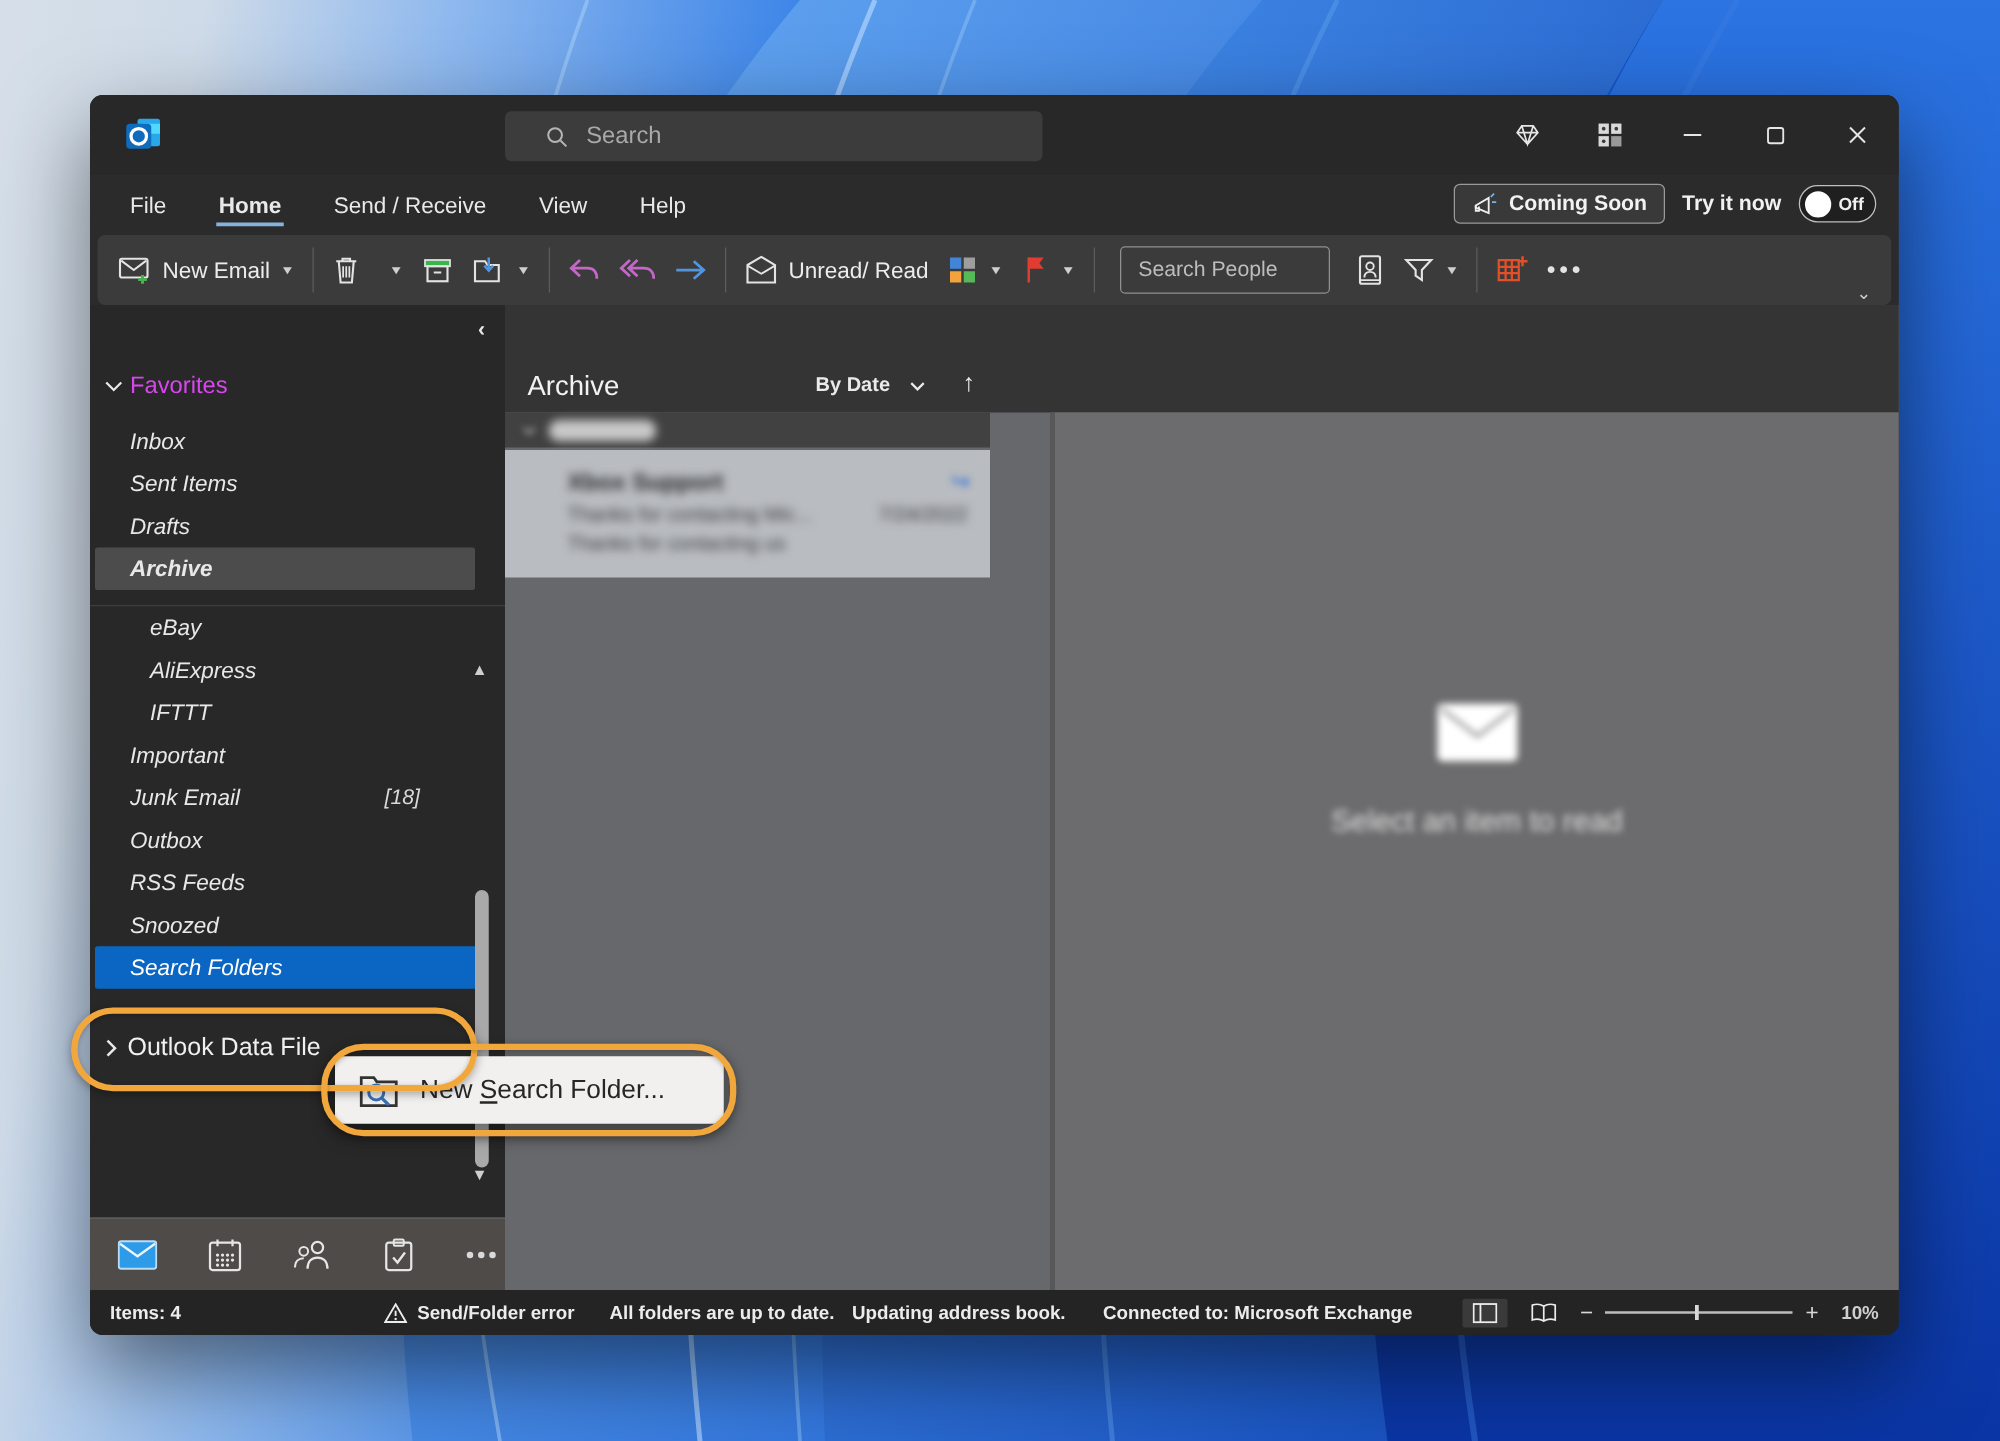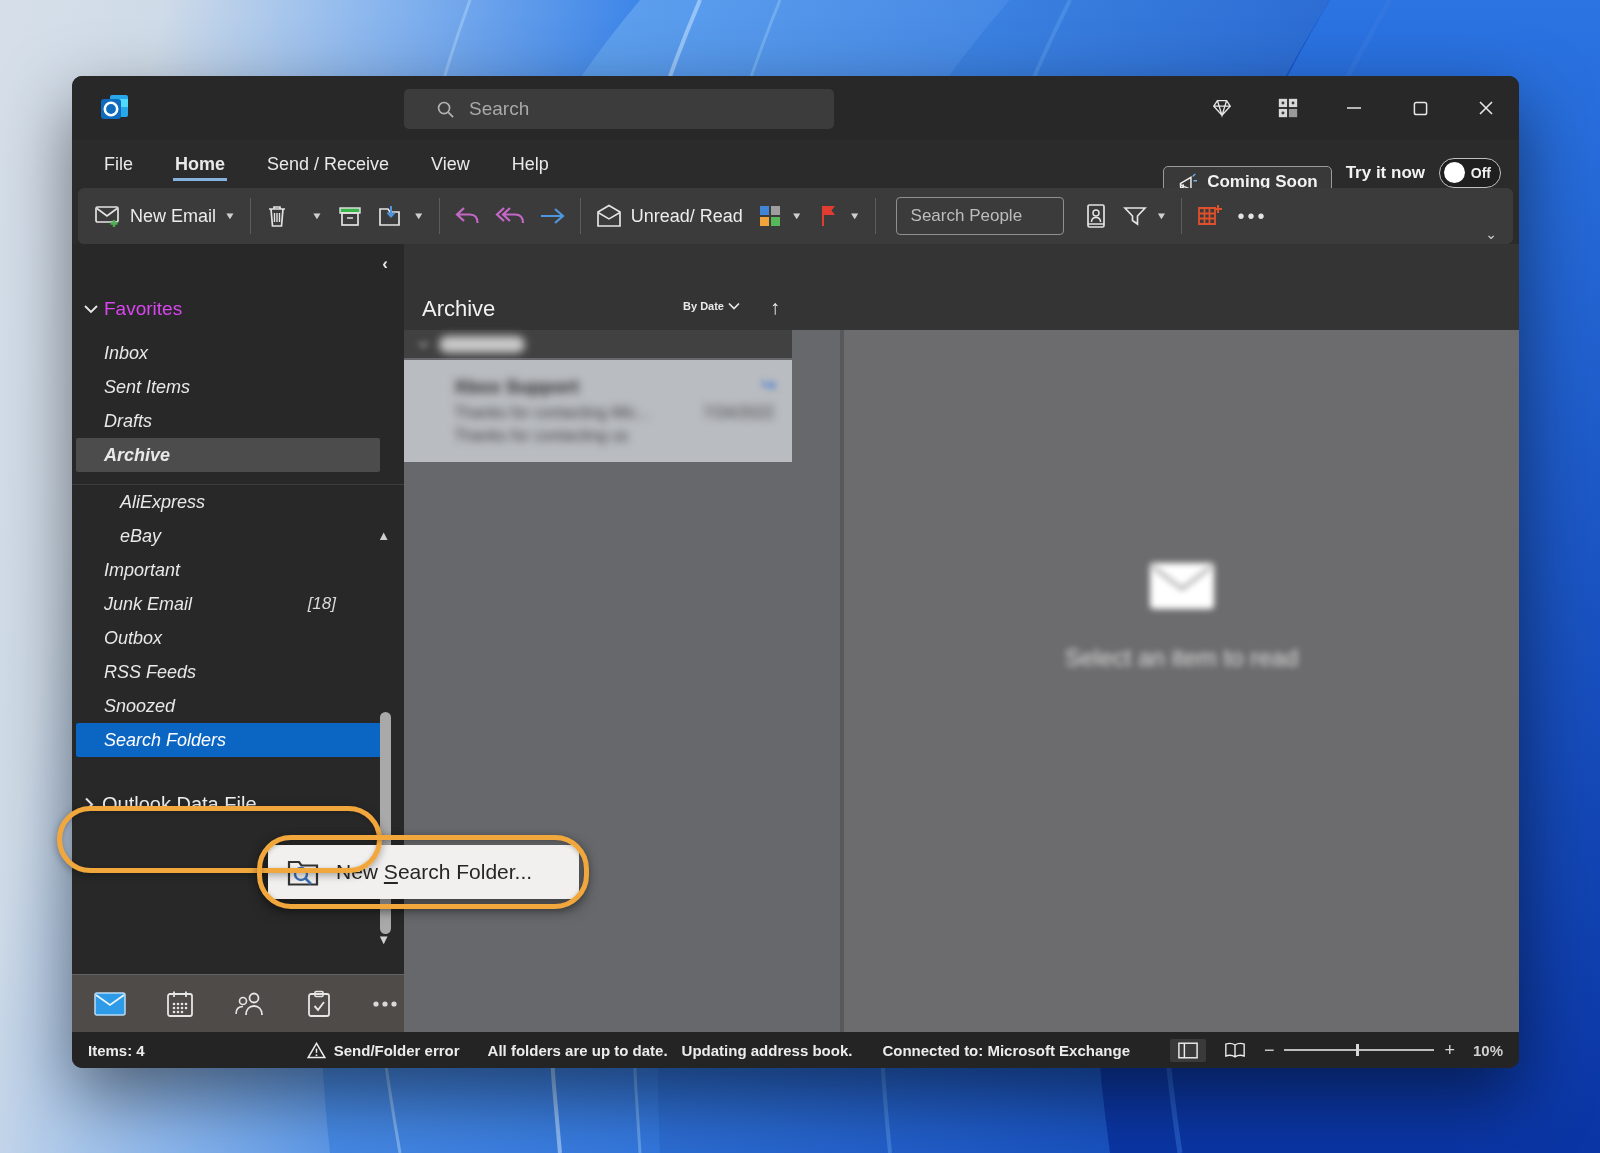--- a/index.html
+++ b/index.html
@@ -25,21 +25,21 @@
   .searchbox .ph { color:#a9a9a9; font-size:19px; }
   .tb-icons { position:absolute; right:0; top:0; height:64px; display:flex; align-items:center; }
   .tb-btn { width:66px; height:64px; display:flex; align-items:center; justify-content:center; color:#e6e6e6; }
 
   
   .menubar { height:48px; display:flex; align-items:center; padding-left:30px; position:relative; }
   .menu-item { color:#e9e9e9; font-size:18px; margin-right:38px; padding:6px 2px; }
   .menu-item.active { font-weight:bold; border-bottom:3px solid #85b3dd; padding-bottom:3px; }
   .menubar-right { position:absolute; right:18px; top:7px; display:flex; align-items:center; gap:14px; }
   .coming-soon { display:flex; align-items:flex-end; gap:9px; border:1px solid #9a9a9a; background:#393939;
-    border-radius:5px; padding:5px 13px; color:#f2f2f2; font-size:17px; font-weight:bold;margin-top:19px; }
+    border-radius:5px; padding:5px 13px; color:#f2f2f2; font-size:17px; font-weight:bold; }
   .try-now { color:#f2f2f2; font-size:17px; font-weight:bold; }
   .toggle { width:62px; height:30px; border:1.5px solid #c0c0c0; border-radius:16px; background:#1f1f1f;
     position:relative; display:flex; align-items:center; }
   .toggle .knob { position:absolute; left:4px; width:21px; height:21px; border-radius:50%; background:#fff; }
   .toggle .t-label { position:absolute; right:9px; color:#f0f0f0; font-size:14px; font-weight:bold; }
 
   
   .ribbon { height:56px; margin:0 6px; background:#3b3b3b; border-radius:6px;
     display:flex; align-items:center; padding:0 16px; position:relative; }
   .rb { display:flex; align-items:center; gap:8px; color:#ececec; font-size:18px; }
@@ -75,22 +75,22 @@
     background:#a9a9a9; border-radius:6px; }
   .fp-scroll-down { position:absolute; right:14px; top:688px; color:#cfcfcf; font-size:13px; }
   .bottomnav { margin-top:auto; height:58px; background:#4e4b48; border-top:1px solid #636363;
     display:flex; align-items:center; padding-left:22px; gap:40px; }
 
   
   .mailarea { flex:1; position:relative; background:#67686b; }
   .top-band { position:absolute; left:0; top:0; right:0; height:86px; background:#343434; }
   .list-col { position:absolute; left:0; top:0; width:432px; bottom:0; }
   .list-header { position:absolute; left:18px; top:52px; color:#f2f2f2; font-size:22px; }
-  .sort-ctrl { position:absolute; right:96px; top:56px; color:#eaeaea; font-size:11px; font-weight:bold;
-    display:flex; gap:4px; align-items:center; }
+  .sort-ctrl { position:absolute; right:96px; top:56px; color:#eaeaea; font-size:16px; font-weight:bold;
+    display:flex; gap:16px; align-items:center; }
   .sort-asc { position:absolute; right:56px; top:52px; color:#eaeaea; font-size:20px; }
   .group-bar { position:absolute; left:0; top:86px; width:388px; height:28px; background:#414141;
     display:flex; align-items:center; padding-left:14px; gap:10px; }
   .group-pill { width:86px; height:17px; border-radius:9px; background:#d4d4d4; opacity:.92; }
   .blur3 { filter:blur(3px); }
   .blur4 { filter:blur(4px); }
   .email-item { position:absolute; left:0; top:116px; width:388px; height:102px; background:#b9bcc0; }
   .email-inner { position:absolute; inset:0; padding:16px 18px 0 50px; }
   .e-sender { color:#26282b; font-size:19px; font-weight:bold; }
   .e-row { display:flex; justify-content:space-between; margin-top:6px; color:#3a3c40; font-size:16px; }
@@ -344,22 +344,23 @@
         <span>Favorites</span>
       </div>
       <div class="fav-list">
         <div class="nav-item">Inbox</div>
         <div class="nav-item">Sent Items</div>
         <div class="nav-item">Drafts</div>
         <div class="nav-item selected-gray">Archive</div>
       </div>
       <div class="sep"></div>
       <div class="folder-list">
+        <div class="nav-item indent">eBay</div>
         <div class="nav-item indent">AliExpress</div>
-        <div class="nav-item indent">eBay</div>
+        <div class="nav-item indent">IFTTT</div>
         <div class="nav-item">Important</div>
         <div class="nav-item">
           <span>Junk Email</span>
           <span class="badge">[18]</span>
         </div>
         <div class="nav-item">Outbox</div>
         <div class="nav-item">RSS Feeds</div>
         <div class="nav-item">Snoozed</div>
         <div class="nav-item selected-blue">Search Folders</div>
       </div>

